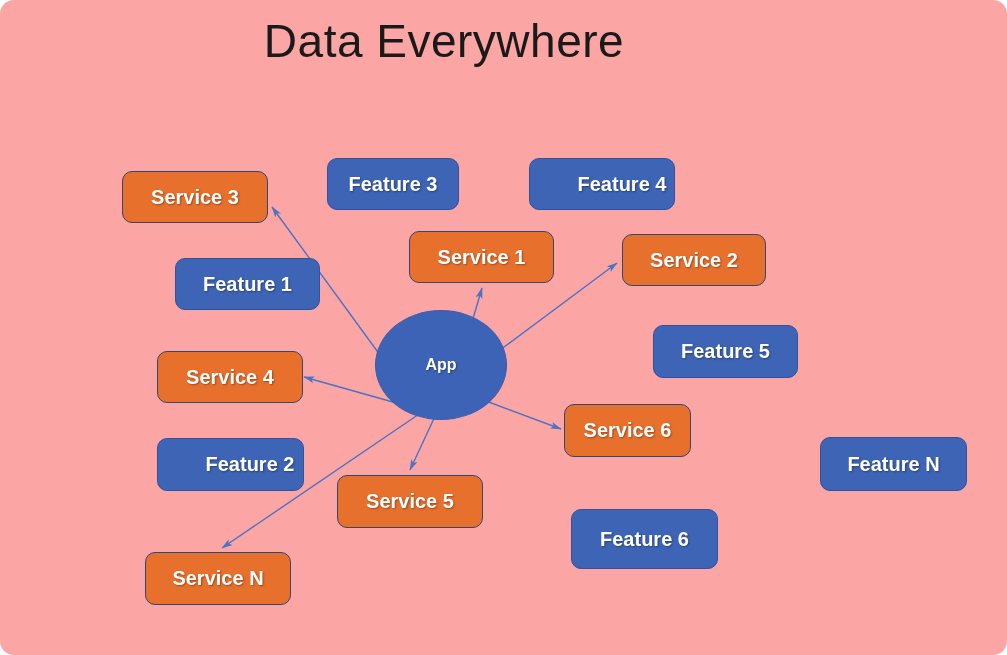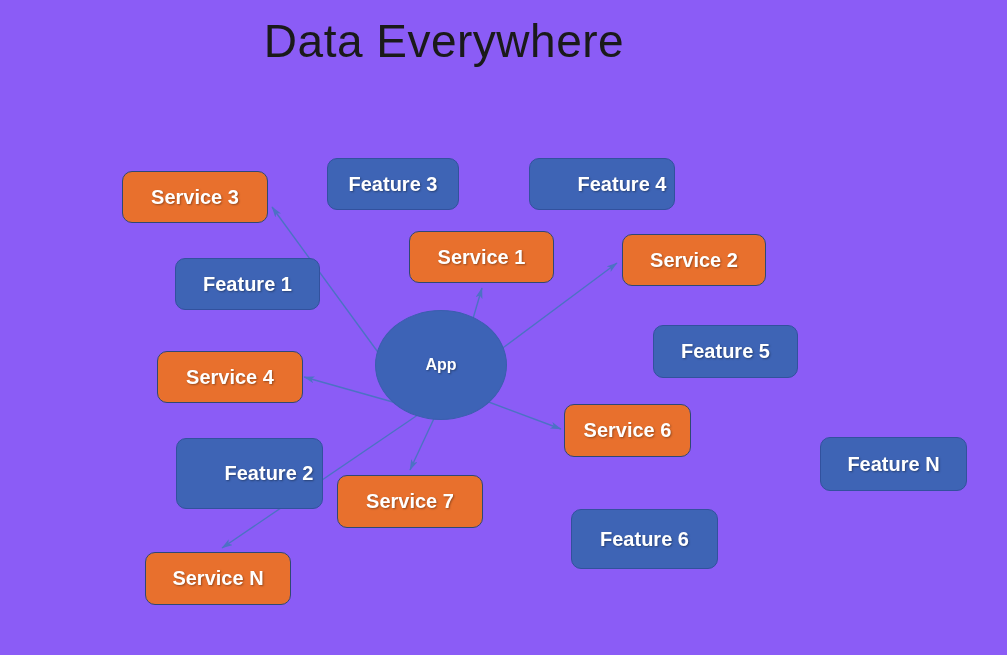--- a/index.html
+++ b/index.html
@@ -37,21 +37,21 @@
     border-radius:50%;
     display:flex;align-items:center;justify-content:center;
     box-sizing:border-box;
     font-size:16px;font-weight:bold;
     text-shadow:1px 1px 2px rgba(0,0,0,0.35);
   }
 </style>
 </head>
 <body>
 
-<div class="slide" style="background: #8b5cf6;">
+<div class="slide" style="background: #fca5a5; border-radius: 14px;">
 
   <h1 class="slide-title" style="color: rgb(26, 26, 26);">Data Everywhere</h1>
 
   <svg id="arrows-layer" width="1007" height="655" viewBox="0 0 1007 655" xmlns="http://www.w3.org/2000/svg">
     <defs>
       <marker id="arrowhead" markerWidth="12" markerHeight="9" refX="10.5" refY="3.5" orient="auto" markerUnits="userSpaceOnUse">
         <path id="arrowhead-path" d="M0,0 L11,3.5 L0,7 L2.8,3.5 Z" fill="#4C72C4"></path>
       </marker>
     </defs>
     <g id="arrow-lines">
@@ -86,28 +86,28 @@
       </div>
       <div class="node feature" style="left: 653px; top: 325px; width: 145px; height: 53px; color: rgb(255, 255, 255); background: rgb(62, 100, 181); border: 1.5px solid rgb(50, 81, 158);">
         <span>Feature 5</span>
       </div>
       <div class="node service" style="left: 157px; top: 351px; width: 146px; height: 52px; color: rgb(255, 255, 255); background: rgb(232, 112, 45); border: 1.5px solid rgb(47, 72, 116);">
         <span>Service 4</span>
       </div>
       <div class="node service" style="left: 564px; top: 404px; width: 127px; height: 53px; color: rgb(255, 255, 255); background: rgb(232, 112, 45); border: 1.5px solid rgb(47, 72, 116);">
         <span>Service 6</span>
       </div>
-      <div class="node feature" style="left: 176px; top: 438px; width: 147px; height: 71px; color: rgb(255, 255, 255); background: rgb(62, 100, 181); border: 1.5px solid rgb(50, 81, 158); padding-left: 39px;">
+      <div class="node feature" style="left: 157px; top: 438px; width: 147px; height: 53px; color: rgb(255, 255, 255); background: rgb(62, 100, 181); border: 1.5px solid rgb(50, 81, 158); padding-left: 39px;">
         <span>Feature 2</span>
       </div>
       <div class="node feature" style="left: 820px; top: 437px; width: 147px; height: 54px; color: rgb(255, 255, 255); background: rgb(62, 100, 181); border: 1.5px solid rgb(50, 81, 158);">
         <span>Feature N</span>
       </div>
       <div class="node service" style="left: 337px; top: 475px; width: 146px; height: 53px; color: rgb(255, 255, 255); background: rgb(232, 112, 45); border: 1.5px solid rgb(47, 72, 116);">
-        <span>Service 7</span>
+        <span>Service 5</span>
       </div>
       <div class="node feature" style="left: 571px; top: 509px; width: 147px; height: 60px; color: rgb(255, 255, 255); background: rgb(62, 100, 181); border: 1.5px solid rgb(50, 81, 158);">
         <span>Feature 6</span>
       </div>
       <div class="node service" style="left: 145px; top: 552px; width: 146px; height: 53px; color: rgb(255, 255, 255); background: rgb(232, 112, 45); border: 1.5px solid rgb(47, 72, 116);">
         <span>Service N</span>
       </div>
     </div>
 
   <div class="app-ellipse" id="app-node" style="left: 375px; top: 310px; width: 132px; height: 110px; background: rgb(61, 99, 182); border: 1px solid rgb(58, 94, 174); color: rgb(255, 255, 255);">

